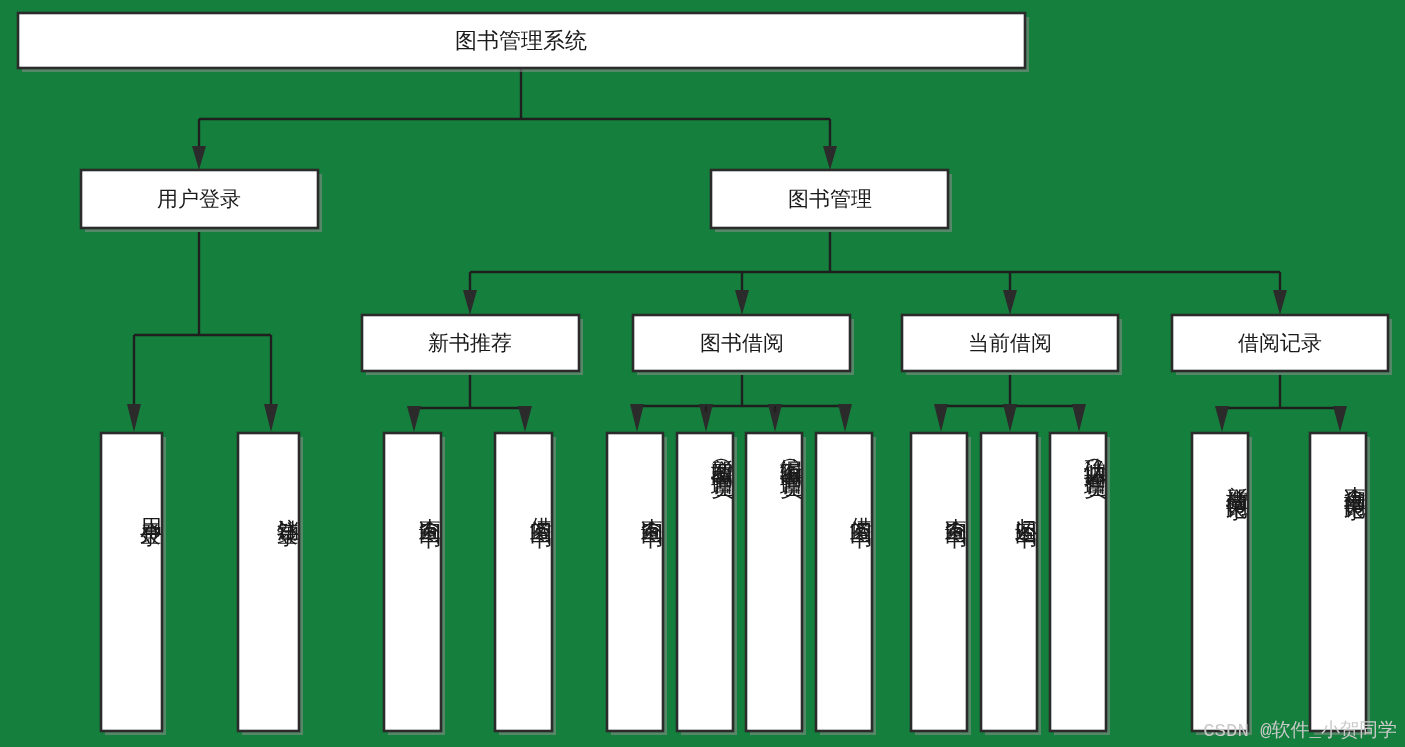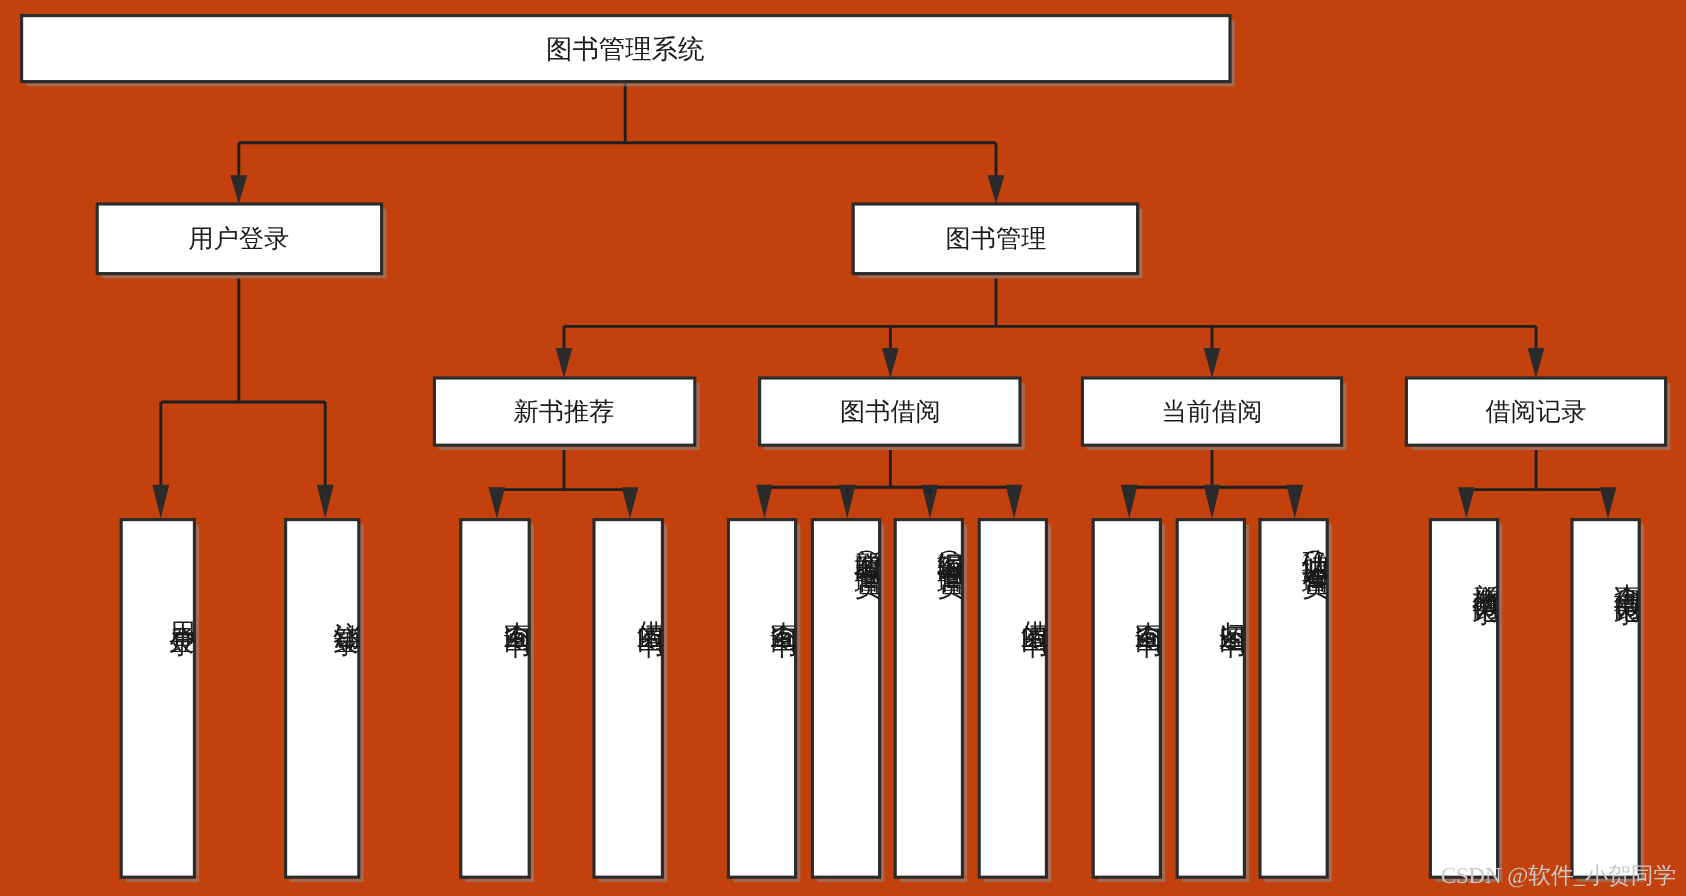--- a/index.html
+++ b/index.html
@@ -8,21 +8,21 @@
     padding: 0;
     background: #ffffff;
   }
   body {
     font-family: "DejaVu Sans", "Liberation Sans", sans-serif;
   }
   #diagram-root {
     position: relative;
     width: 1405px;
     height: 747px;
-    background: #c2410c;
+    background: #15803d;
     overflow: hidden;
   }
   svg#flow-svg {
     position: absolute;
     left: 0;
     top: 0;
     width: 1405px;
     height: 747px;
     display: block;
   }
@@ -71,21 +71,21 @@
     letter-spacing: 3px;
     white-space: nowrap;
     text-align: center;
     pointer-events: none;
     user-select: none;
   }
   #watermark {
     position: absolute;
     right: 8px;
     bottom: 4px;
-    font-family: Liberation Serif, serif;
+    font-family: Liberation Mono, monospace;
     font-size: 19px;
     color: #c9c9c9;
     white-space: nowrap;
     user-select: none;
   }
 </style>
 </head>
 <body>
 
 <div id="diagram-root">

